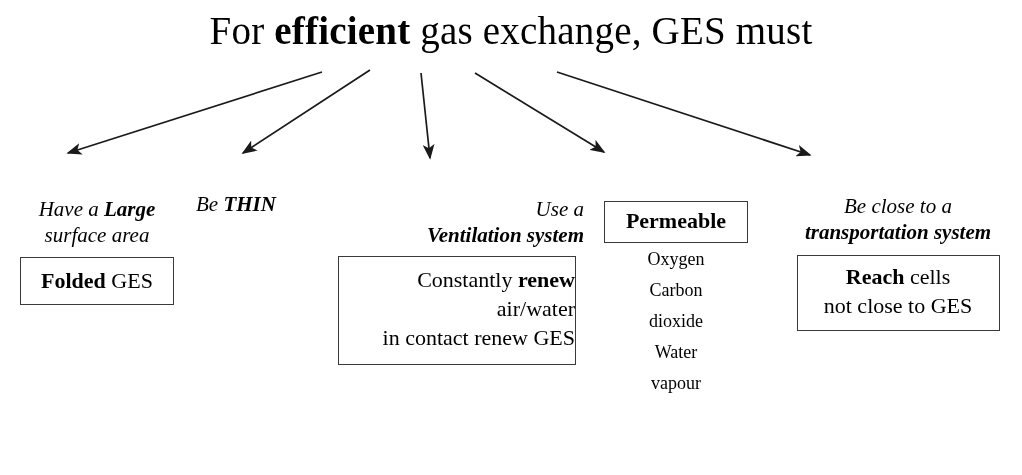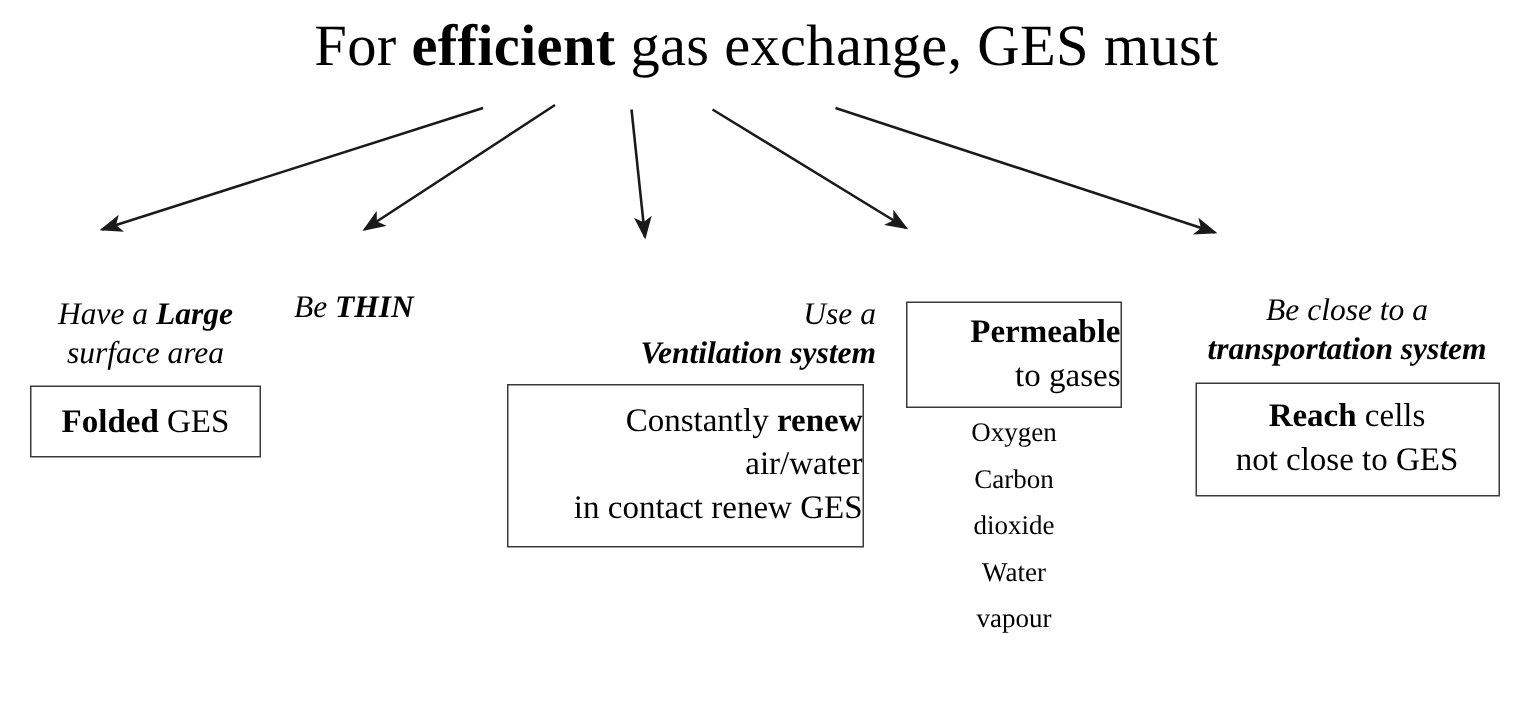--- a/index.html
+++ b/index.html
@@ -76,21 +76,21 @@
   #col-large .box { margin: 9px auto 0; width: 154px; padding: 8px 0 9px; }
 
   #col-thin       { left: 188px; top: 191px; width: 130px; }
   #col-thin .heading { text-align: left; padding-left: 8px; }
   #col-thin .box  { margin: 9px auto 0; width: 118px; padding: 4px 0 8px; }
 
   #col-vent       { left: 330px; top: 196px; width: 254px; text-align: right; }
   #col-vent .box  { margin: 8px auto 0; width: 238px; padding: 8px 0 12px; }
 
   #col-moist      { left: 596px; top: 193px; width: 160px; }
-  #col-moist .box { margin: 8px auto 0; width: 144px; padding: 4px 0 7px; text-align: right; }
+  #col-moist .box { margin: 8px auto 0; width: 144px; padding: 4px 0 7px; }
   #col-moist .listtext { margin-top: 1px; }
 
   #col-trans        { left: 778px; top: 193px; width: 240px; }
   #col-trans .box   { margin: 10px auto 0; width: 203px; padding: 6px 0 10px; }
 </style>
 </head>
 <body>
 
 <div id="slide">
 
@@ -135,21 +135,20 @@
     <div class="box">
       <span class="bline"><span>Constantly </span><b>renew</b></span>
       <span class="bline">air/water</span>
       <span class="bline">in contact renew GES</span>
     </div>
   </div>
 
   <div class="column" id="col-moist">
     <div class="box">
       <span class="bline"><b>Permeable</b></span>
-      <span class="bline">to gases</span>
     </div>
     <div class="listtext">
       <span class="bline">Oxygen</span>
       <span class="bline">Carbon</span>
       <span class="bline">dioxide</span>
       <span class="bline">Water</span>
       <span class="bline">vapour</span>
     </div>
   </div>
 

